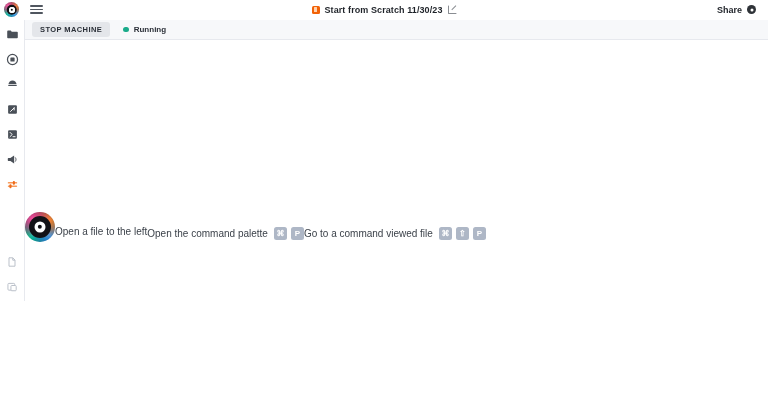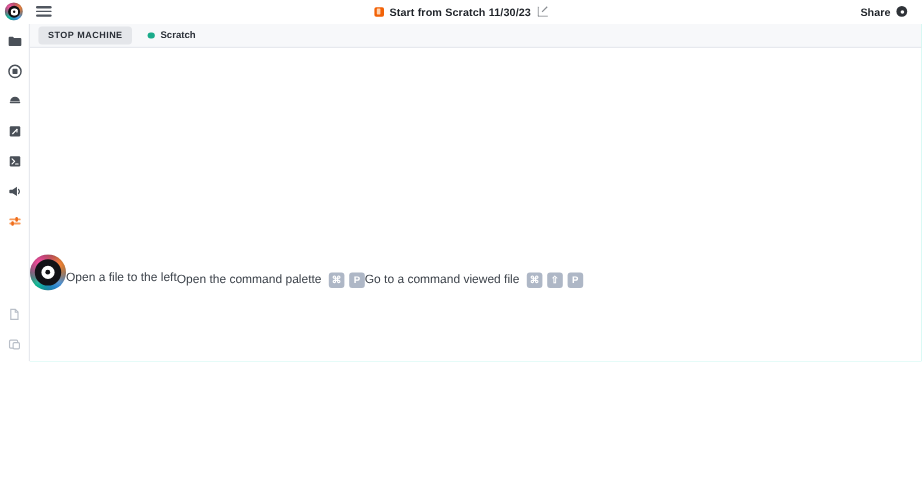--- a/index.html
+++ b/index.html
@@ -199,21 +199,21 @@
     position: relative;
   }
   .sb-item svg { display: block; }
 
   
   .main {
     flex: 1 1 auto;
     display: flex;
     flex-direction: column;
     min-width: 0;
-    background: #5eead4;
+    background: #1d4ed8;
   }
   .toolbar {
     height: 20px;
     flex: 0 0 20px;
     background: #f7f8fa;
     border-bottom: 1px solid #e7e9ee;
     display: flex;
     align-items: center;
     padding-left: 7px;
     gap: 13px;
@@ -425,21 +425,21 @@
         </svg>
       </div>
     </div>
 
     <div class="main">
 
       <div class="toolbar">
         <button class="stop-btn">STOP MACHINE</button>
         <div class="status">
           <span class="status-dot"></span>
-          <span class="status-label">Scratch</span>
+          <span class="status-label">Running</span>
         </div>
       </div>
 
       <div class="canvas">
 
         <div class="big-logo">
           <span class="big-logo-core"></span>
         </div>
 
         <div class="hint plain">

